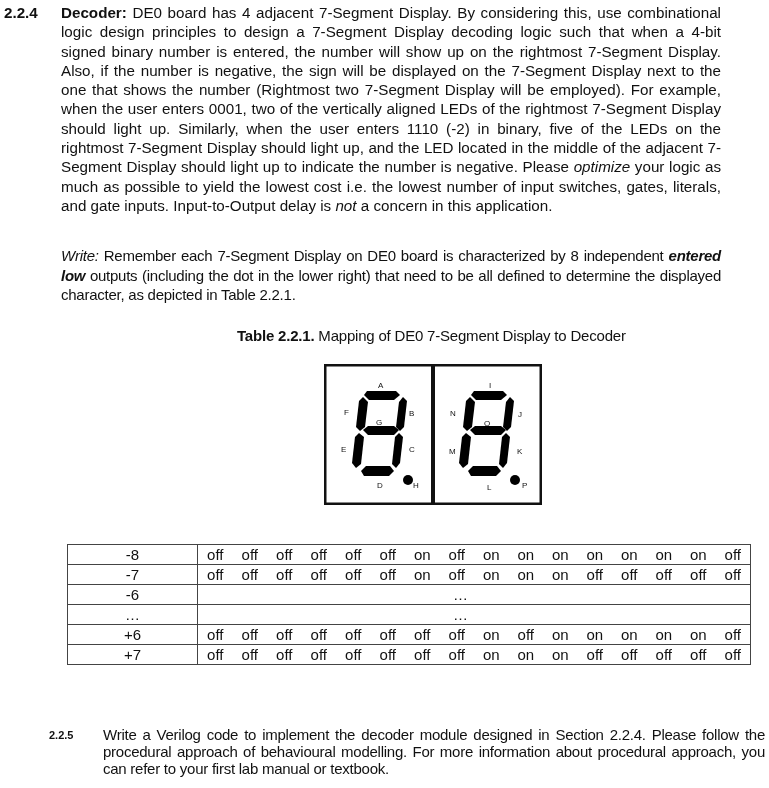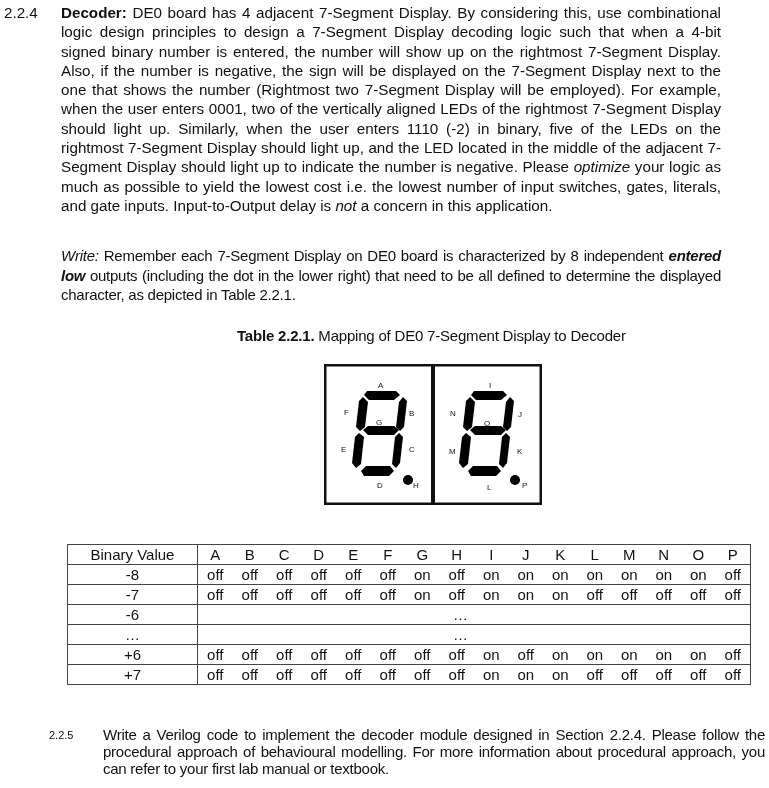--- a/index.html
+++ b/index.html
@@ -1,18 +1,18 @@
 <!DOCTYPE html>
 <html><head>
 <meta charset="utf-8">
 <style>
   html, body { margin:0; padding:0; background:#ffffff; }
   body { width:769px; height:788px; position:relative; overflow:hidden; color:#111; font-family:"Liberation Sans", sans-serif; }
   .sec { position:absolute; font-size:15.2px; line-height:19.3px; }
-  .sec-num { position:absolute; font-weight:normal; }
+  .sec-num { position:absolute; font-weight:bold; }
   .para { position:absolute; text-align:justify; }
   .para b { font-weight:bold; }
   #s224-num { left:4px; top:3px; }
   #s224 { left:61px; top:3px; width:660px; }
   #hint { left:61px; top:246px; width:660px; font-size:15px; line-height:19.6px; letter-spacing:-0.25px; }
   #caption { position:absolute; left:237px; top:327px; font-size:15px; letter-spacing:-0.2px; }
   #caption b { font-weight:bold;text-align:center; }
   #figure { position:absolute; left:324px; top:364px; width:218px; height:141px; }
   table.map { position:absolute; left:67px; top:544px; border-collapse:collapse; font-size:15px; }
   table.map td { border-top:1.5px solid #444; border-bottom:1.5px solid #444; padding:0; height:19px; line-height:19px; text-align:center; }
@@ -71,39 +71,20 @@
     <text x="163" y="126">L</text>
     <text x="125" y="90">M</text>
     <text x="126" y="52">N</text>
     <text x="160" y="62">O</text>
     <text x="198" y="124">P</text>
   </g>
 </svg>
 
 <table class="map">
   <tbody>
-      <tr>
-    <td class="bv">Binary Value</td>
-    <td class="cell">A</td>
-    <td class="cell">B</td>
-    <td class="cell">C</td>
-    <td class="cell">D</td>
-    <td class="cell">E</td>
-    <td class="cell">F</td>
-    <td class="cell">G</td>
-    <td class="cell">H</td>
-    <td class="cell">I</td>
-    <td class="cell">J</td>
-    <td class="cell">K</td>
-    <td class="cell">L</td>
-    <td class="cell">M</td>
-    <td class="cell">N</td>
-    <td class="cell">O</td>
-    <td class="cell last">P</td>
-  </tr>
   <tr>
     <td class="bv">-8</td>
     <td class="cell">off</td>
     <td class="cell">off</td>
     <td class="cell">off</td>
     <td class="cell">off</td>
     <td class="cell">off</td>
     <td class="cell">off</td>
     <td class="cell">on</td>
     <td class="cell">off</td>

